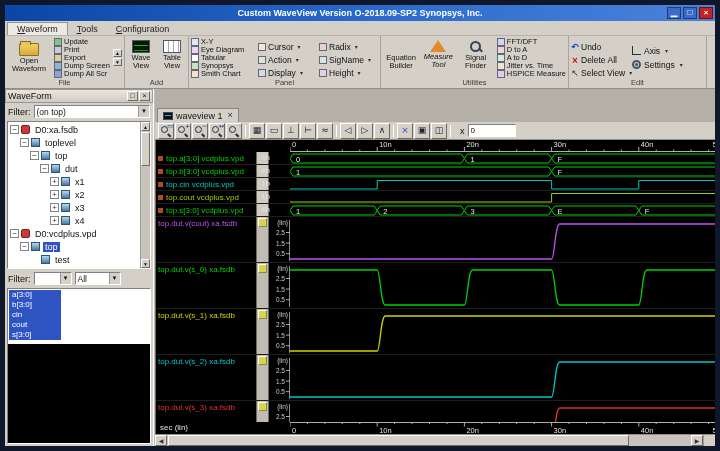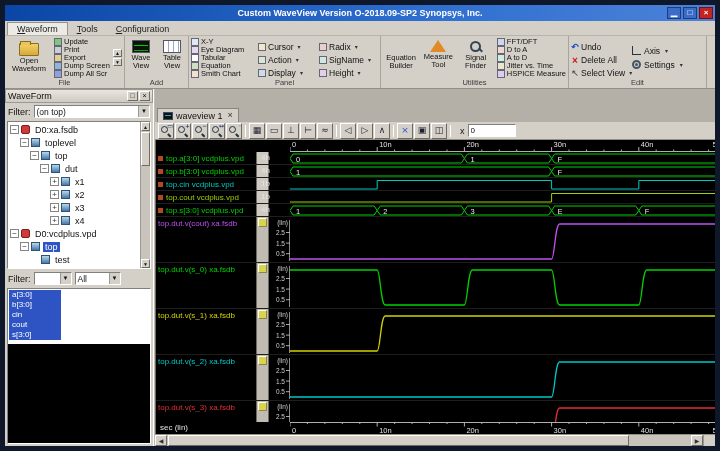--- a/index.html
+++ b/index.html
@@ -235,21 +235,21 @@
             <div class="rib-item">
               <span class="mini-ic eye-diagram-icon"></span>
               <span class="rib-item-label">Eye Diagram</span>
             </div>
             <div class="rib-item">
               <span class="mini-ic tabular-icon"></span>
               <span class="rib-item-label">Tabular</span>
             </div>
             <div class="rib-item">
               <span class="mini-ic histogram-icon"></span>
-              <span class="rib-item-label">Equation</span>
+              <span class="rib-item-label">Synopsys</span>
             </div>
             <div class="rib-item">
               <span class="mini-ic smith-chart-icon"></span>
               <span class="rib-item-label">Smith Chart</span>
             </div>
           </div>
         <div class="rib-list" id="panel-dd-list" style="width:58px;">
             <div class="rib-item tall has-dd">
               <span class="mini-ic cursor-icon"></span>
               <span class="rib-item-label">Cursor</span>
@@ -280,21 +280,21 @@
       </div>
       <div class="rgroup-label">Panel</div>
     </div>
     <div class="rgroup rg-util">
       <div class="rgroup-body">
         <div class="rgroup-body" id="util-buttons" style="gap:1px;">
             <div class="bigbtn" style="width: 40px;">
               <span class="big-ic fx-icon"></span>
               <span class="bigbtn-label">Equation Builder</span>
             </div>
-            <div class="bigbtn" style="width: 40px;">
+            <div class="bigbtn" style="width: 40px; font-style: italic;">
               <span class="big-ic measure-icon"></span>
               <span class="bigbtn-label">Measure Tool</span>
             </div>
             <div class="bigbtn" style="width: 40px;">
               <span class="big-ic finder-icon"></span>
               <span class="bigbtn-label">Signal Finder</span>
             </div>
           </div>
         <div class="rib-list" id="util-list">
             <div class="rib-item">

